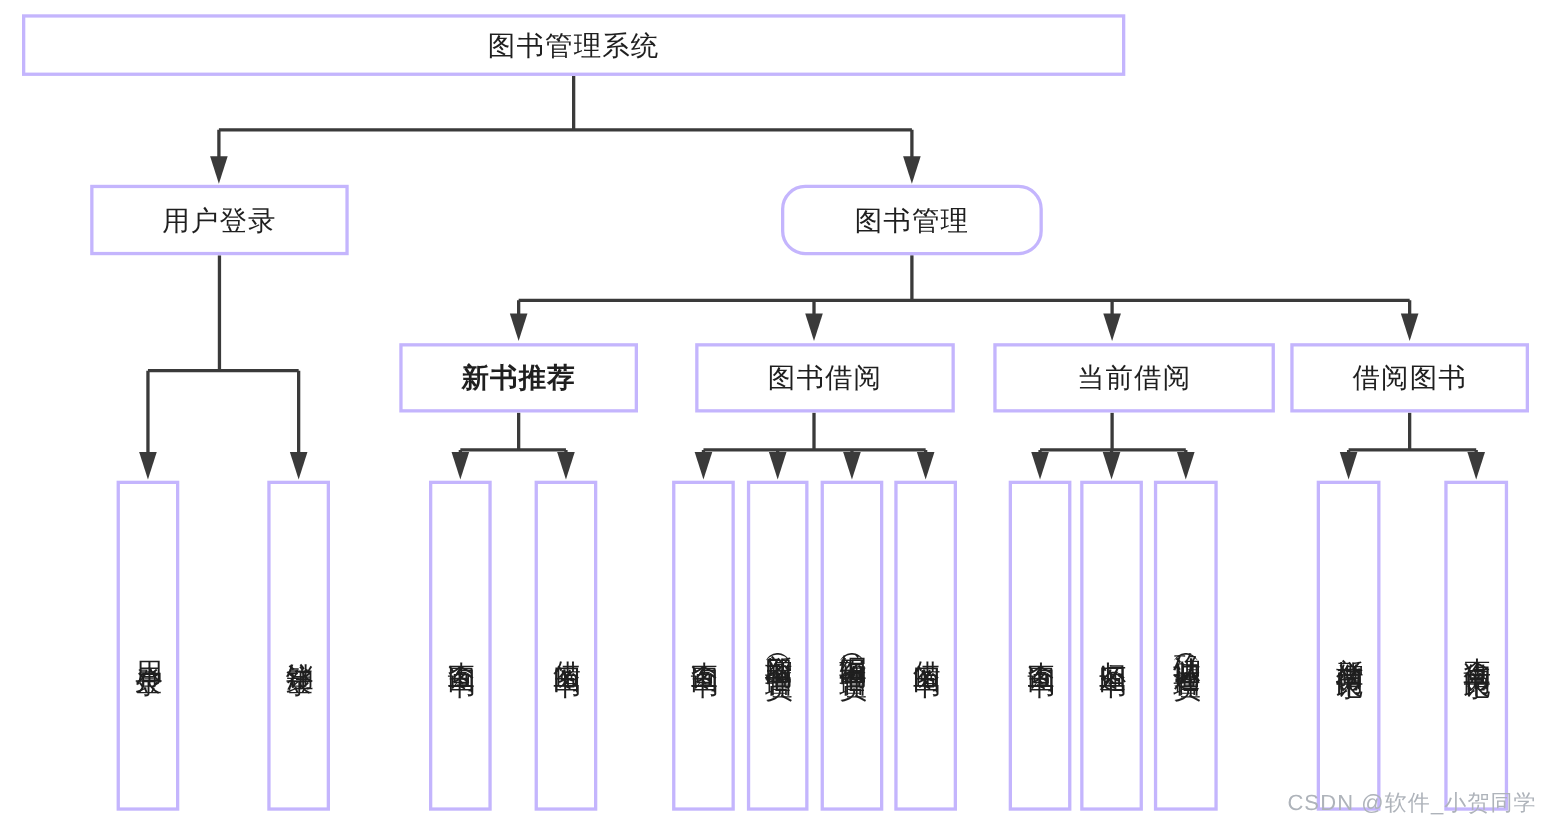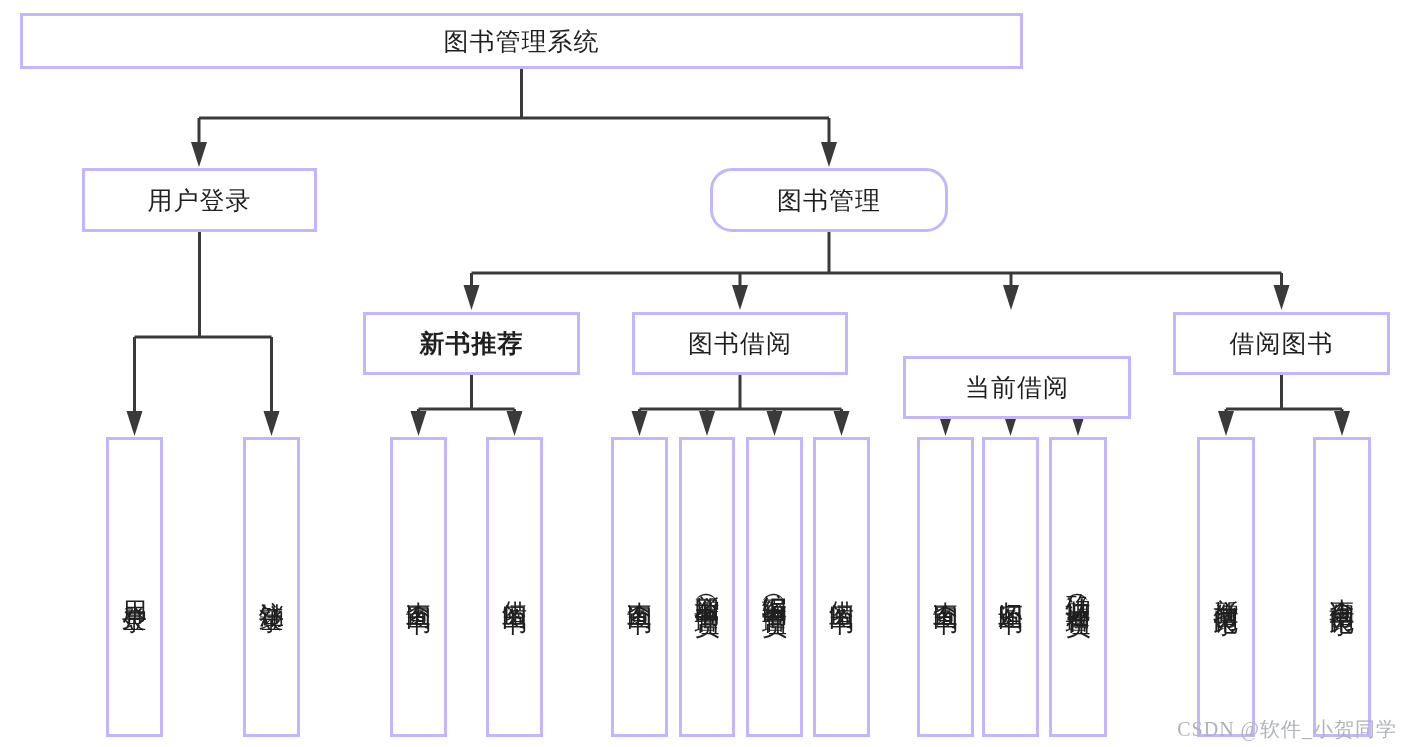--- a/index.html
+++ b/index.html
@@ -29,21 +29,20 @@
     letter-spacing:3px;
     line-height:1;
   }
   #watermark{
     position:absolute;
     right:8px;bottom:4px;
     font-size:20px;
     color:#aeb3ba;
     letter-spacing:1px;
     white-space:nowrap;
-    font-family:Liberation Serif, serif;
   }
 </style>
 </head>
 <body>
 
 <div id="stage">
 
   <svg id="wires" viewBox="0 0 1405 747" xmlns="http://www.w3.org/2000/svg">
 
     <path class="ln" d="M521.5 69 V118 M199 118 H829 M199 118 V145 M829 118 V145"></path>
@@ -79,22 +78,22 @@
     <polygon class="ah" points="1218,411 1234,411 1226,436"></polygon>
     <polygon class="ah" points="1334,411 1350,411 1342,436"></polygon>
   </svg>
 
   <div class="node hbox" style="left:20px;top:13px;width:1003px;height:56px;">图书管理系统</div>
 
   <div class="node hbox" style="left:82px;top:168px;width:235px;height:64px;">用户登录</div>
   <div class="node hbox" style="left:710px;top:168px;width:238px;height:64px;border-radius:22px;">图书管理</div>
 
   <div class="node hbox" style="left:363px;top:312px;width:217px;height:63px;font-weight:bold;">新书推荐</div>
-  <div class="node hbox" style="left:632px;top:312px;width:216px;height:63px;">图书借阅</div>
-  <div class="node hbox" style="left:903px;top:312px;width:228px;height:63px;margin-top:44px;">当前借阅</div>
+  <div class="node hbox" style="left:632px;top:312px;width:236px;height:63px;">图书借阅</div>
+  <div class="node hbox" style="left:903px;top:312px;width:256px;height:63px;">当前借阅</div>
   <div class="node hbox" style="left:1173px;top:312px;width:217px;height:63px;">借阅图书</div>
 
   <div class="node vbox" style="left:106px;top:437px;width:57px;height:300px;">用户登录</div>
   <div class="node vbox" style="left:243px;top:437px;width:57px;height:300px;">注销登录</div>
 
   <div class="node vbox" style="left:390px;top:437px;width:57px;height:300px;">查询图书</div>
   <div class="node vbox" style="left:486px;top:437px;width:57px;height:300px;">借阅图书</div>
 
   <div class="node vbox" style="left:611px;top:437px;width:57px;height:300px;">查询图书</div>
   <div class="node vbox" style="left:679px;top:437px;width:56px;height:300px;">新增图书（管理员）</div>

